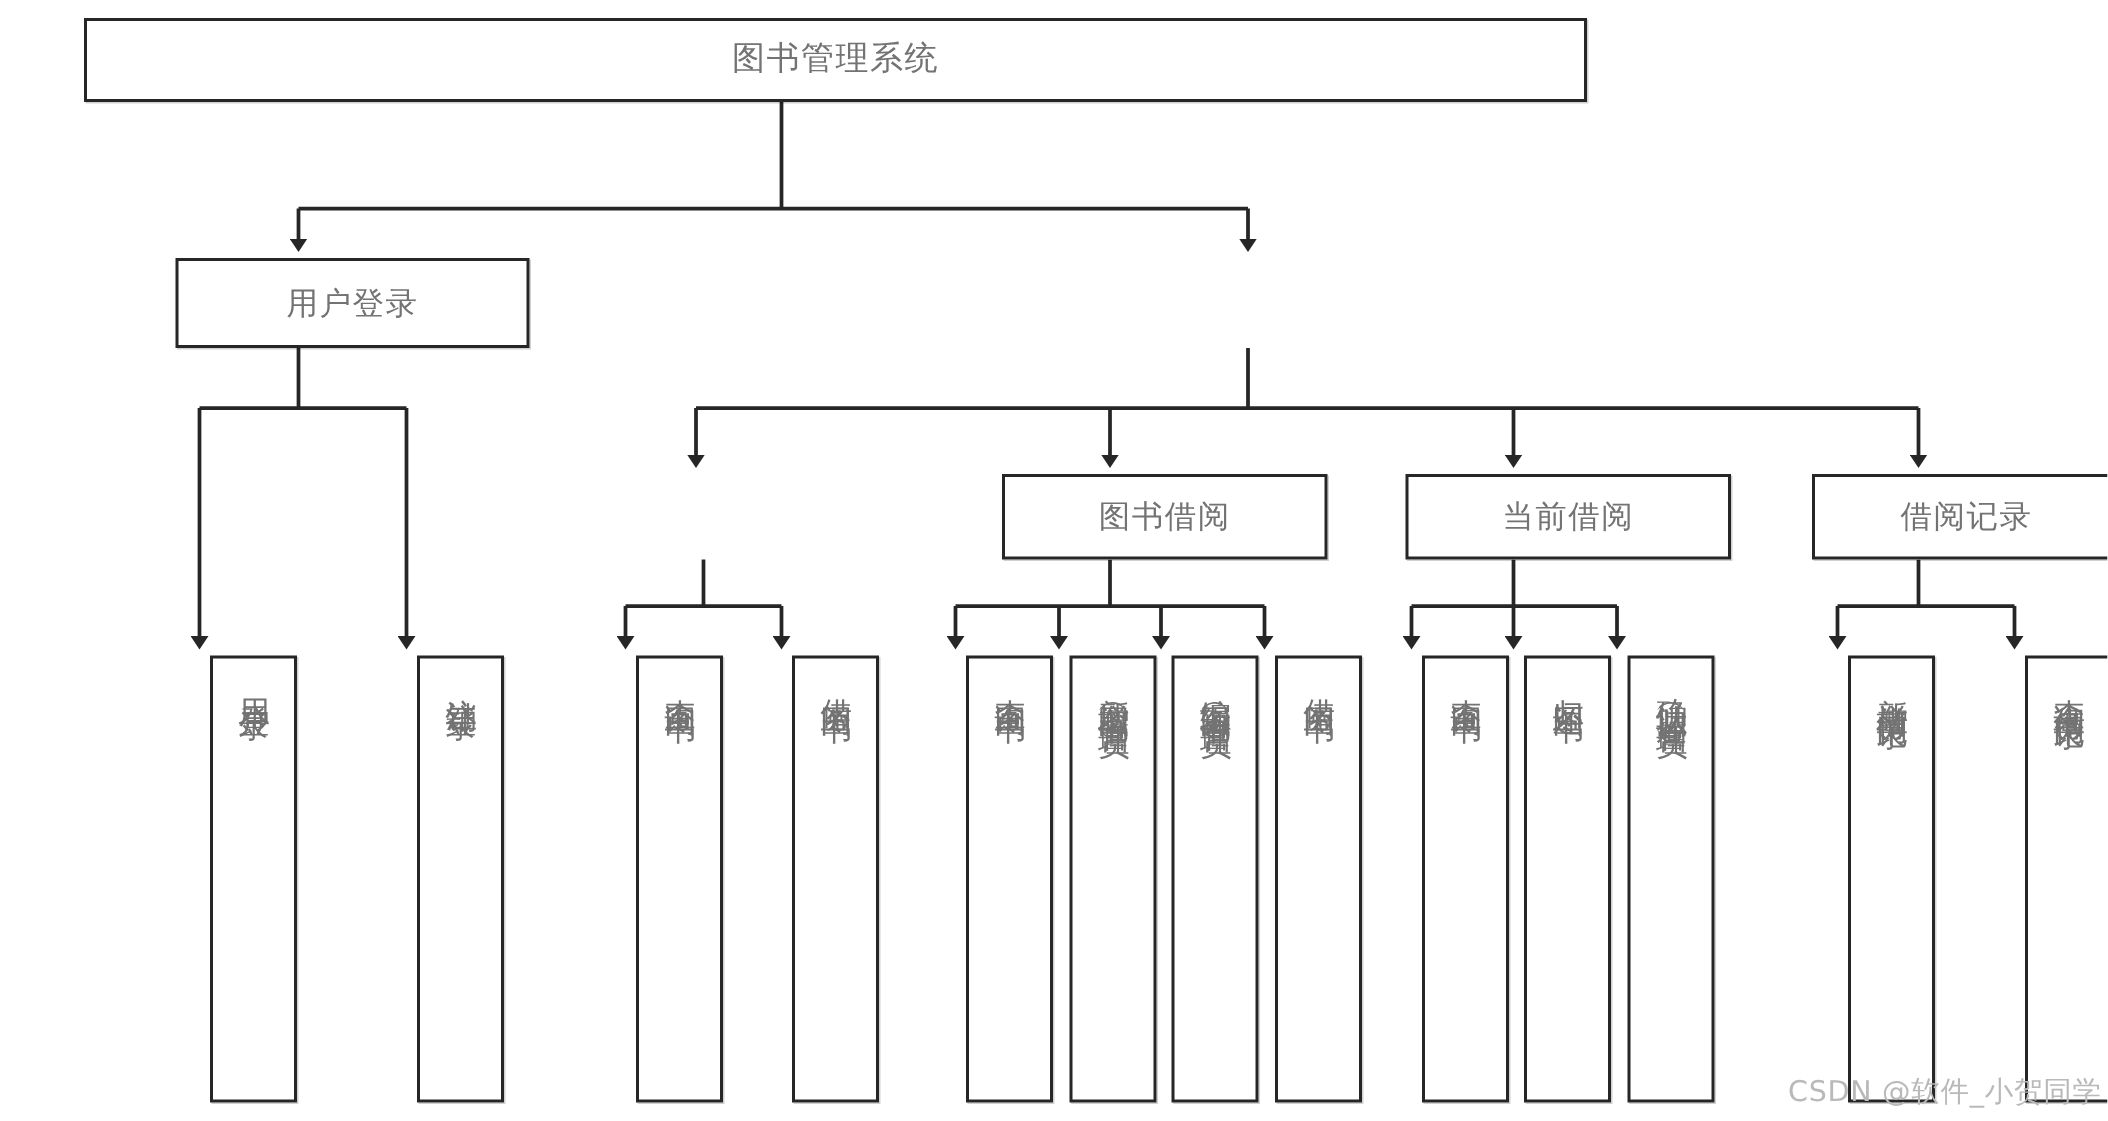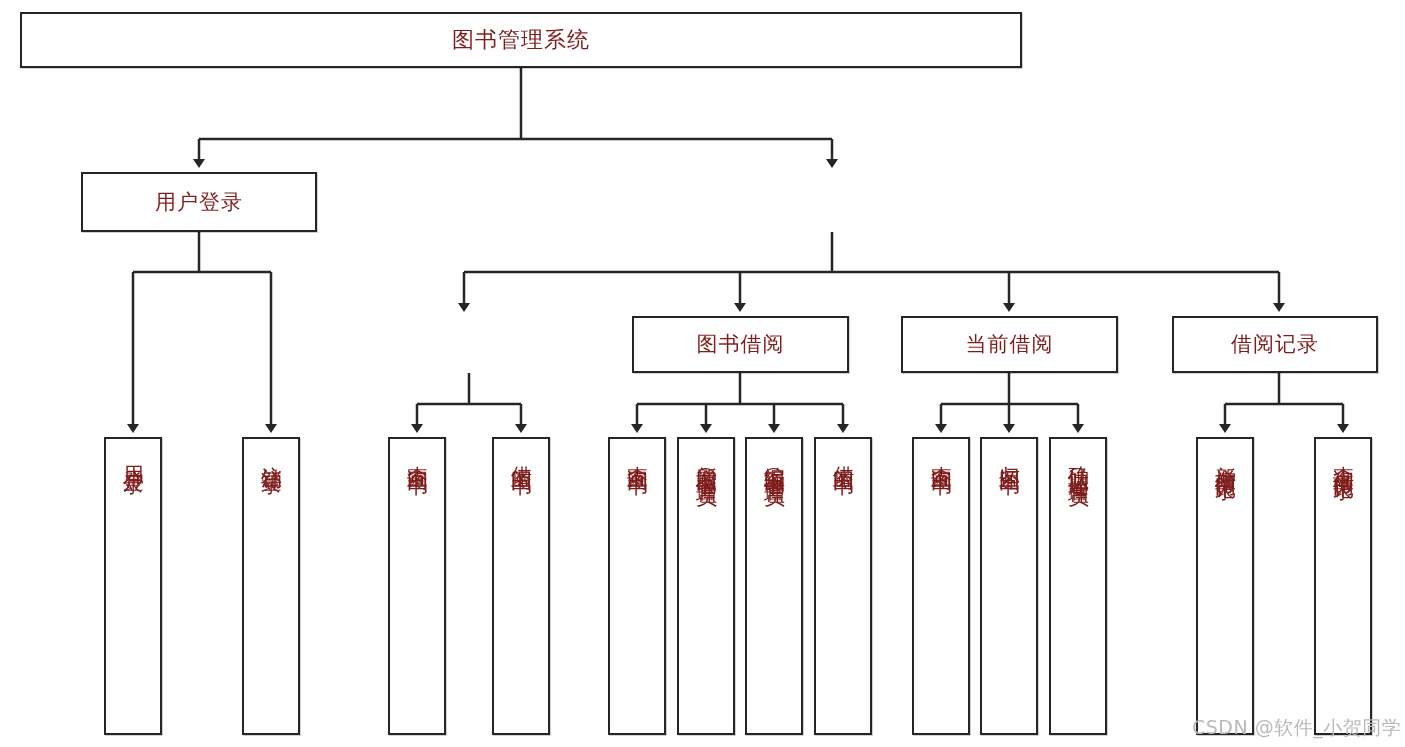--- a/index.html
+++ b/index.html
@@ -25,22 +25,23 @@
     pointer-events: none;
   }
   .node {
     position: absolute;
     box-sizing: border-box;
     border: 2.5px solid #262626;
     background: #ffffff;
     display: flex;
     align-items: center;
     justify-content: center;
-    color: #7f1d1d;
+    color: #737373;
     box-shadow: 1px 1px 0 rgba(0,0,0,0.18);
+    margin-left: 36px;
   }
   .node .label {
     font-size: 21px;
     line-height: 1.15;
     letter-spacing: 1px;
     white-space: nowrap;
   }
   
   .node.root .label { font-size: 22px; }
   

